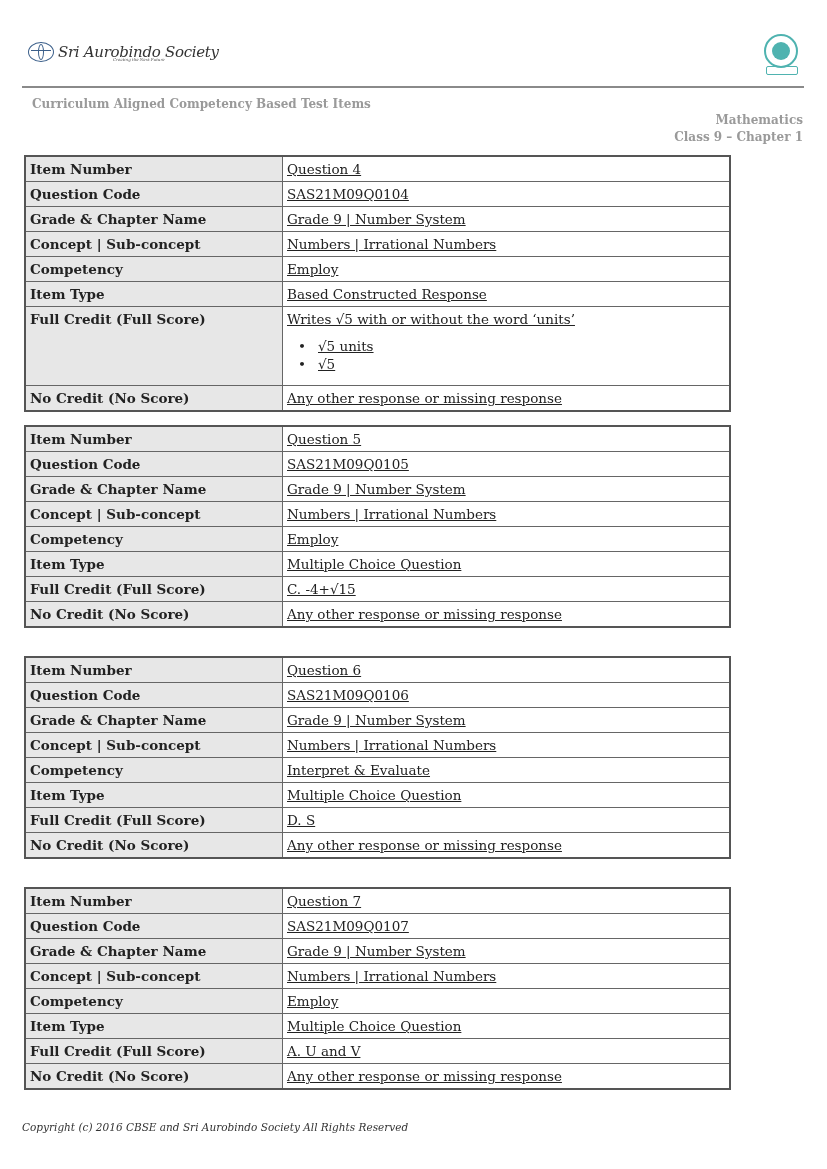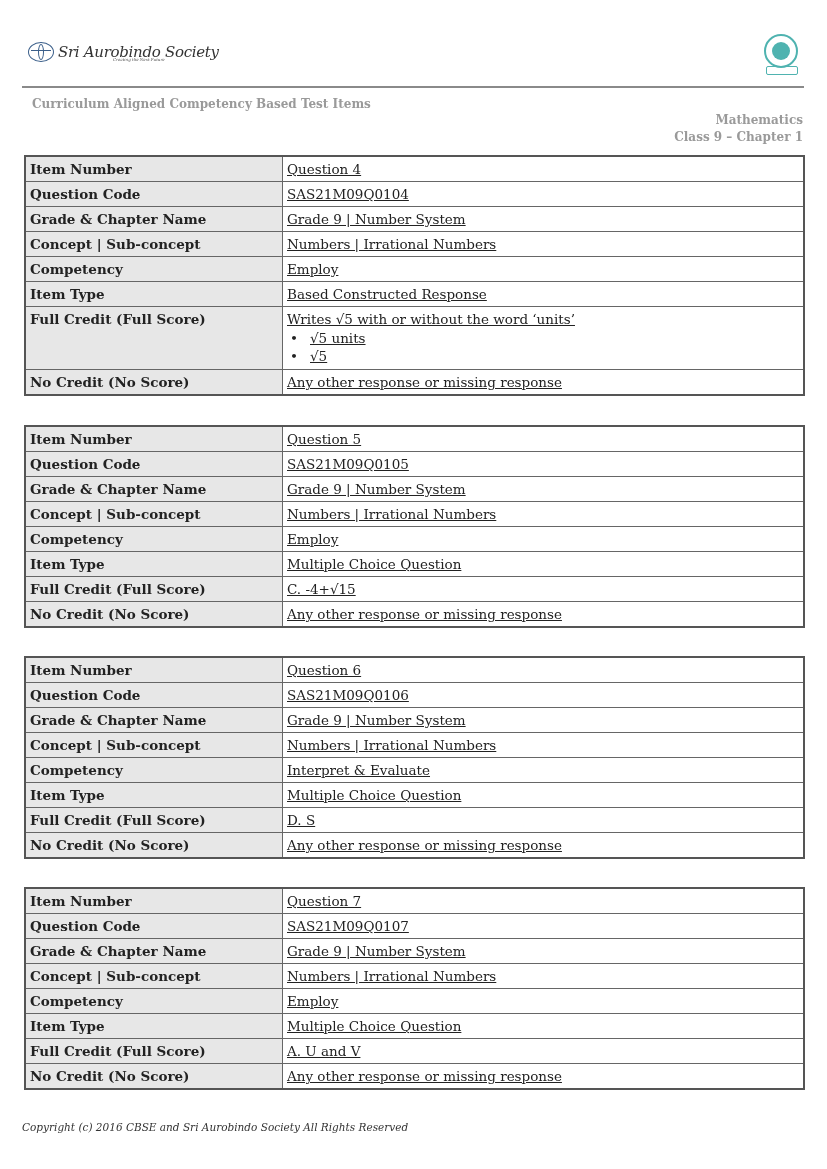--- a/index.html
+++ b/index.html
@@ -10,25 +10,25 @@
   .logo-globe:after { content:""; position:absolute; left:9px; top:1px; width:4px; height:14px; border:1px solid #3b5f8a; border-radius:50%; }
   .logo-text { font-family:"DejaVu Serif", serif; font-style:italic; font-size:15px; color:#333; letter-spacing:-0.3px; }
   .logo-tag { position:absolute; left:113px; top:57px; font-size:4px; font-style:italic; color:#555; }
   .logo-right { position:absolute; left:762px; top:32px; width:38px; height:44px; }
   .logo-right .ring { position:absolute; left:2px; top:2px; width:34px; height:34px; border-radius:50%; border:2px solid #4fb3b0; box-sizing:border-box; }
   .logo-right .inner { position:absolute; left:10px; top:10px; width:18px; height:18px; border-radius:50%; background:#4fb3b0; }
   .logo-right .banner { position:absolute; left:4px; top:34px; width:30px; height:7px; border:1px solid #4fb3b0; border-radius:2px; }
   .rule { position:absolute; left:22px; top:86px; width:782px; height:2px; background:#8a8a8a; }
   .hdr-left { position:absolute; left:32px; top:97px; font-size:12px; font-weight:bold; color:#9a9a9a; font-family:"DejaVu Serif", serif; }
   .hdr-right { position:absolute; right:24px; top:112px; text-align:right; font-size:12px; font-weight:bold; color:#9a9a9a; line-height:17px; }
-  .item-table { position:absolute; left:24px; width:781px; border-collapse:collapse; border:2px solid #555; font-size:13.5px; }
+  .item-table { position:absolute; left:24px; width:707px; border-collapse:collapse; border:2px solid #555; font-size:13.5px; }
   .item-table td { border:1px solid #666; padding:3px 4px 3px 4px; vertical-align:top; line-height:18px; }
   .item-table td.lbl { width:248px; background:#e7e7e7; font-weight:bold; color:#222; }
   .item-table td.val { color:#222;text-decoration:underline; }
-  .bullets { margin:1px; padding:0; list-style:none; }
+  .bullets { margin:9px; padding:0; list-style:none; }
   .bullets li { padding-left:0; }
   .bullets li:before { content:"•"; display:inline-block; width:20px; padding-left:2px; }
   .footer-left { position:absolute; left:22px; top:1121px; font-size:10.5px; font-style:italic; color:#333; }
   .footer-right { position:absolute; right:24px; top:1171px; font-size:12px; color:#333; }
 </style>
 </head>
 <body>
 
 <div class="logo-left">
   <span class="logo-globe"></span>

